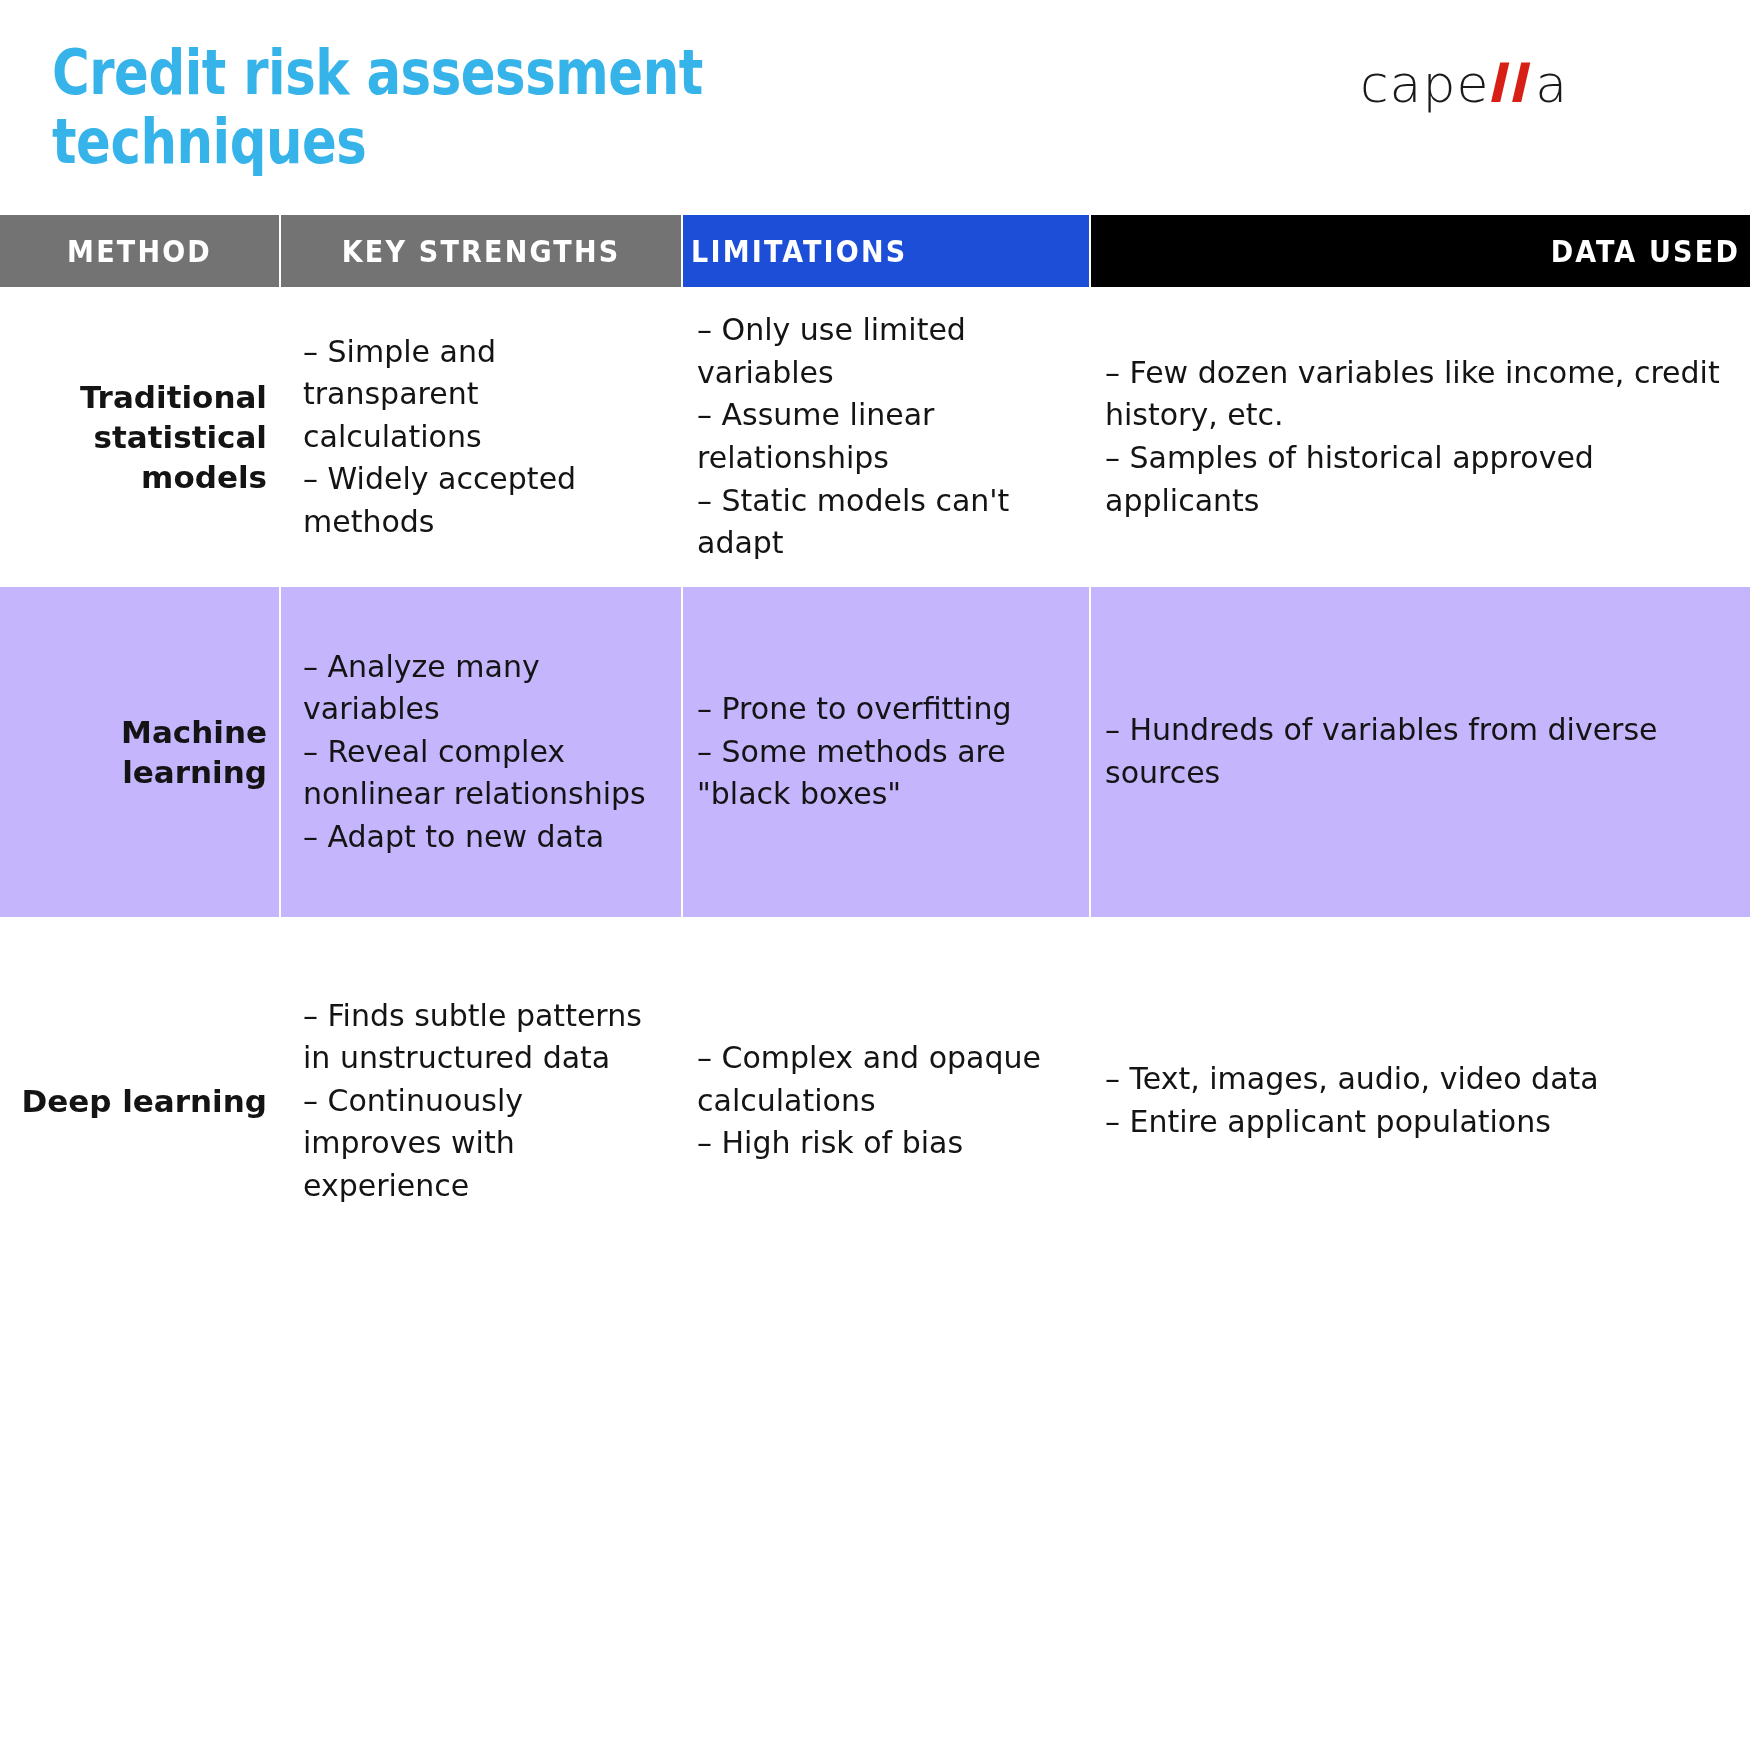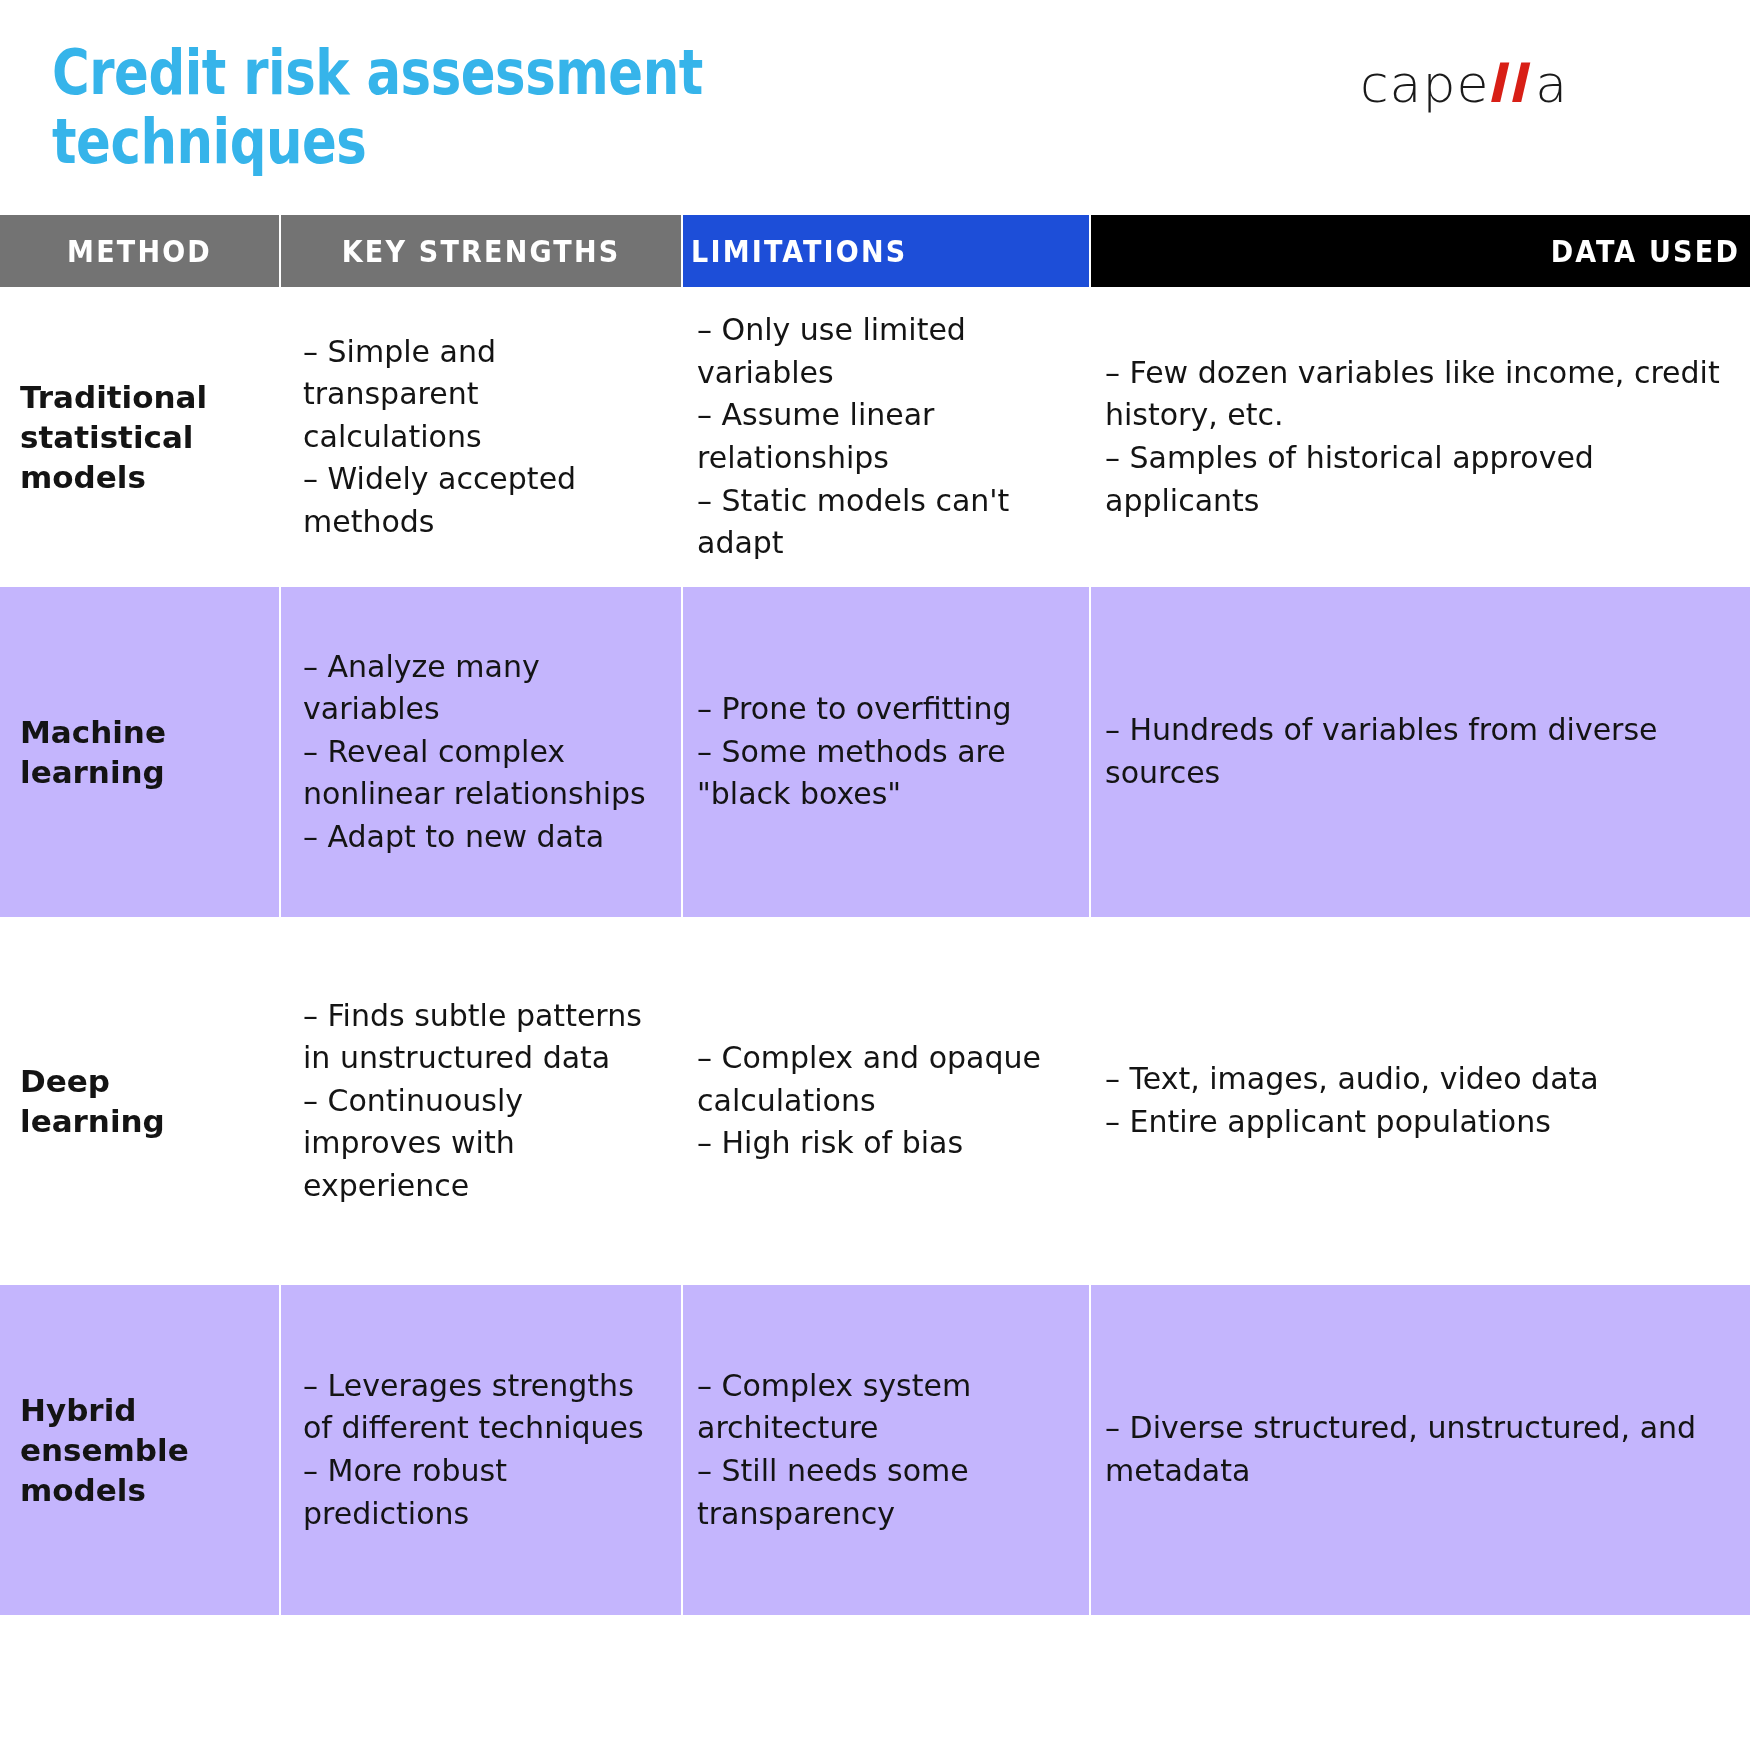--- a/index.html
+++ b/index.html
@@ -102,25 +102,25 @@
     border-right: 2px solid #ffffff;
     padding: 18px 22px;
     box-sizing: border-box;
   }
   tbody td:last-child { border-right: 0; }
 
   tbody tr.alt td { background: #c4b5fd; }
   tbody tr.plain td { background: #ffffff; }
 
   td.method {
-    text-align: left;
+    text-align: right;
     font-weight: bold;
     font-size: 31px;
     line-height: 1.3;
-    padding: 18px 20px;
+    padding: 18px 12px;
     white-space: pre-line;
   }
   td.body { white-space: pre-line; }
   td.body.pl { padding-left: 14px; }
 
   tr.r1 td { height: 300px; }
   tr.r2 td { height: 330px; }
   tr.r3 td { height: 368px; margin-top: 19px; }
   tr.r4 td { height: 330px; }
 </style>
@@ -179,26 +179,17 @@
       <tr class="plain r3">
         <td class="method">Deep learning</td>
         <td class="body">– Finds subtle patterns in unstructured data
 – Continuously improves with experience</td>
         <td class="body pl">– Complex and opaque calculations
 – High risk of bias</td>
         <td class="body pl">– Text, images, audio, video data
 – Entire applicant populations</td>
       </tr>
 
-      <tr class="alt r4">
-        <td class="method">Hybrid ensemble
-models</td>
-        <td class="body">– Leverages strengths of different techniques
-– More robust predictions</td>
-        <td class="body pl">– Complex system architecture
-– Still needs some transparency</td>
-        <td class="body pl">– Diverse structured, unstructured, and metadata</td>
-      </tr>
 
     </tbody>
   </table>
 
 </div>
 
 </body></html>

